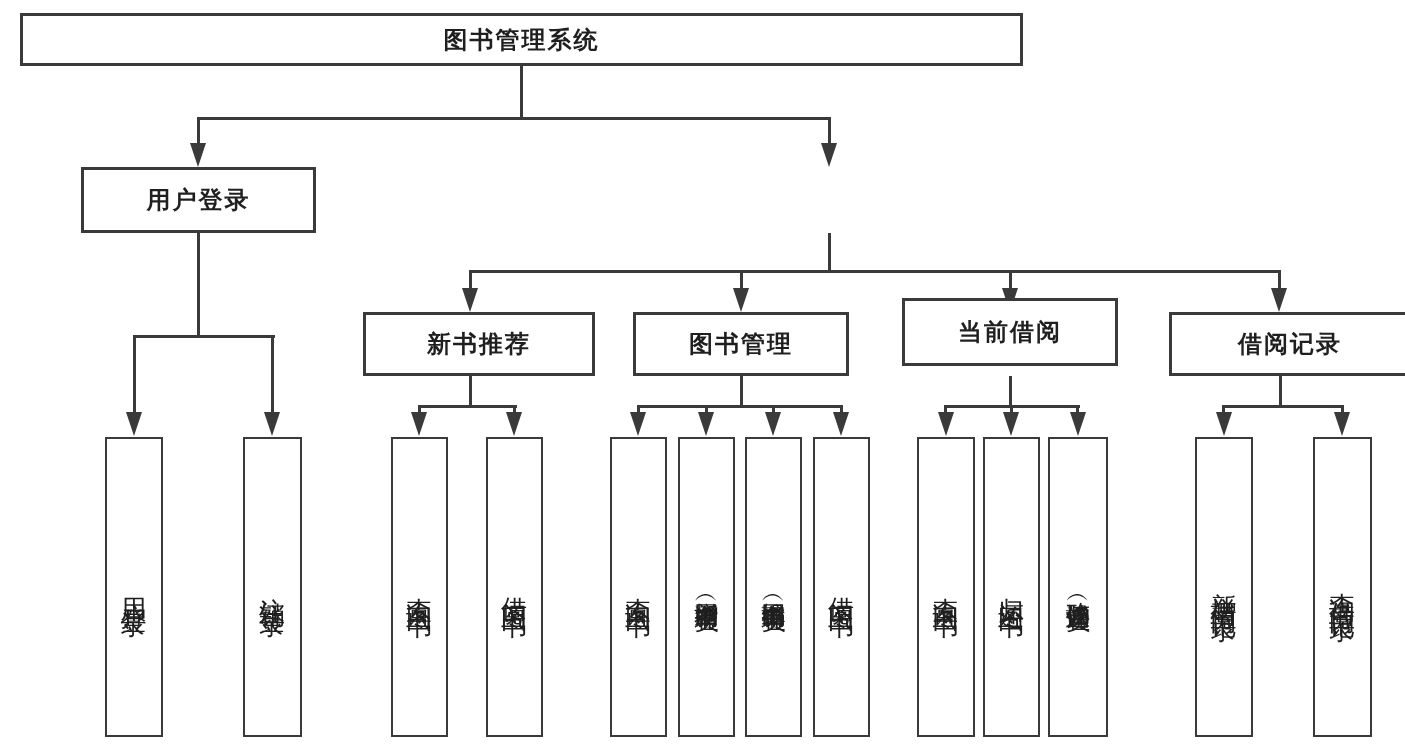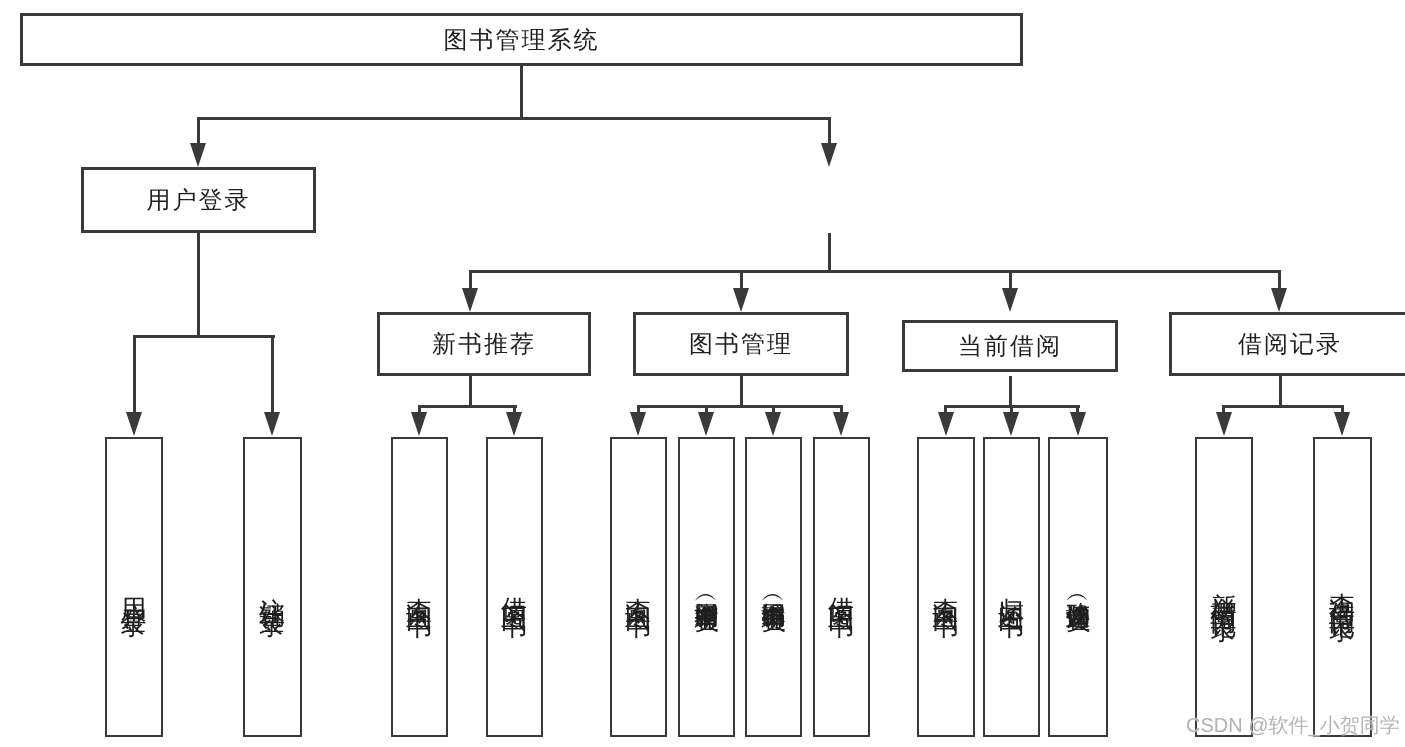--- a/index.html
+++ b/index.html
@@ -6,21 +6,21 @@
   #stage {
     position:relative; width:1405px; height:747px;
     background:#ffffff; overflow:hidden;
     font-family:"Liberation Sans","DejaVu Sans",sans-serif;
   }
   .box {
     position:absolute; box-sizing:border-box; background:#ffffff;
     border:2px solid #3a3a3a; display:flex; align-items:center; justify-content:center;
     z-index:2; color:#1f1f1f;
   }
-  .hbox { border-width:3px; }
+  .hbox { border-width:3px;font-weight:bold; }
   .hbox span { font-size:24px; letter-spacing:2px; white-space:nowrap; }
   .vbox span {
     writing-mode:vertical-rl; text-orientation:mixed;
     font-size:26px; letter-spacing:5px; line-height:1; white-space:nowrap;
   }
   .vbox.long span { font-size:24px; letter-spacing:1px; }
   .line { position:absolute; background:#3a3a3a; z-index:1; }
   .arrow {
     position:absolute; width:0; height:0; z-index:1;
     border-left:8px solid transparent; border-right:8px solid transparent;
@@ -97,27 +97,27 @@
   <div class="arrow" style="left:1334px;top:412px"></div>
 
   <div class="box hbox" style="left:20px;top:13px;width:1003px;height:53px">
     <span>图书管理系统</span>
   </div>
 
   <div class="box hbox" style="left:81px;top:167px;width:235px;height:66px">
     <span>用户登录</span>
   </div>
 
-  <div class="box hbox" style="left:377px;top:312px;width:214px;height:64px">
+  <div class="box hbox" style="left:363px;top:312px;width:232px;height:64px">
     <span>新书推荐</span>
   </div>
   <div class="box hbox" style="left:633px;top:312px;width:216px;height:64px">
     <span>图书管理</span>
   </div>
-  <div class="box hbox" style="left:902px;top:320px;width:216px;height:52px">
+  <div class="box hbox" style="left:902px;top:298px;width:216px;height:68px">
     <span>当前借阅</span>
   </div>
   <div class="box hbox" style="left:1169px;top:312px;width:242px;height:64px">
     <span>借阅记录</span>
   </div>
 
   <div class="box vbox" style="left:105px;top:437px;width:58px;height:300px">
     <span>用户登录</span>
   </div>
   <div class="box vbox" style="left:243px;top:437px;width:59px;height:300px">
@@ -154,15 +154,14 @@
     <span>确认归还（管理员）</span>
   </div>
 
   <div class="box vbox" style="left:1195px;top:437px;width:58px;height:300px">
     <span>新增借阅记录</span>
   </div>
   <div class="box vbox" style="left:1313px;top:437px;width:59px;height:300px">
     <span>查询借阅记录</span>
   </div>
 
-  <div class="watermark">CSDN @软件_小贺同学</div>
 
 </div>
 
 </body></html>

